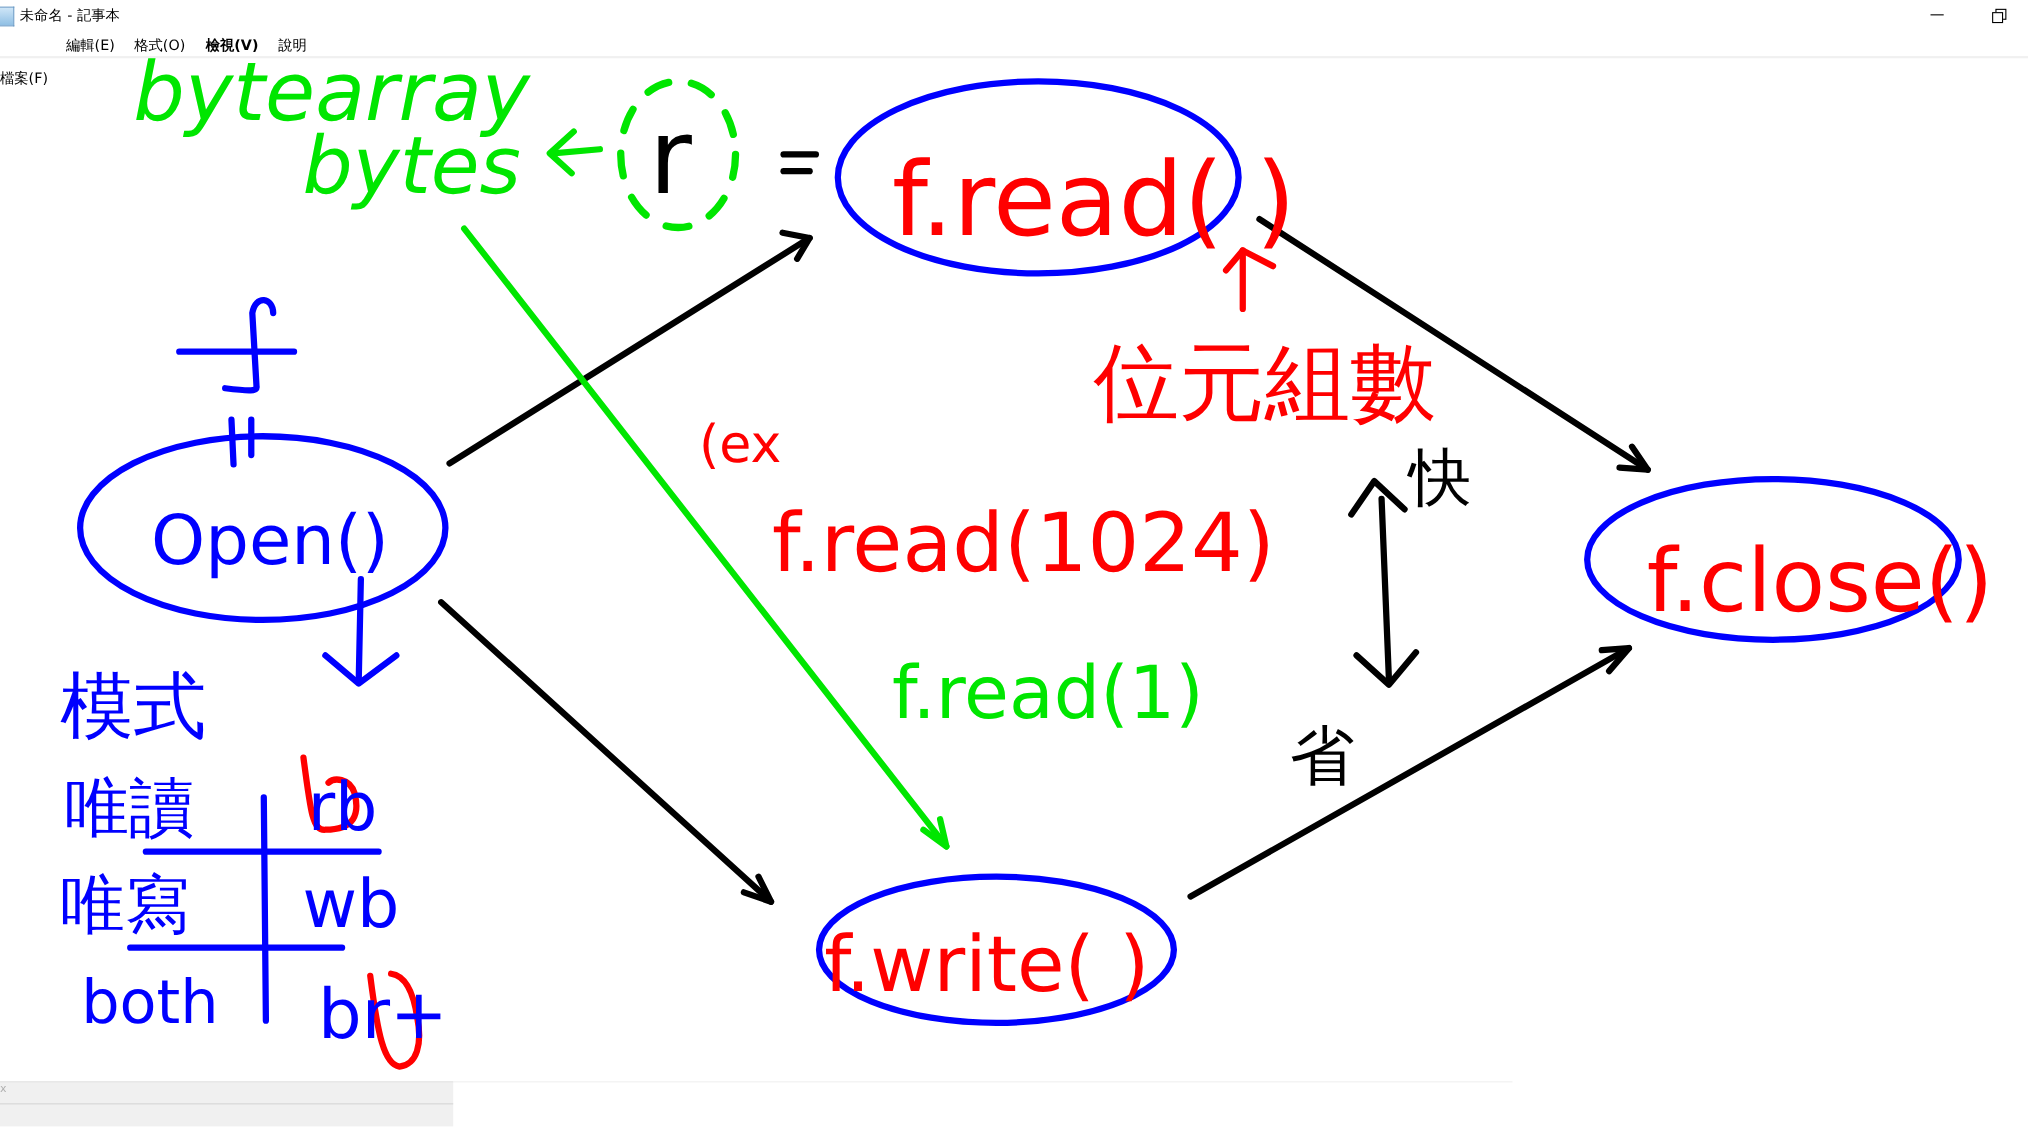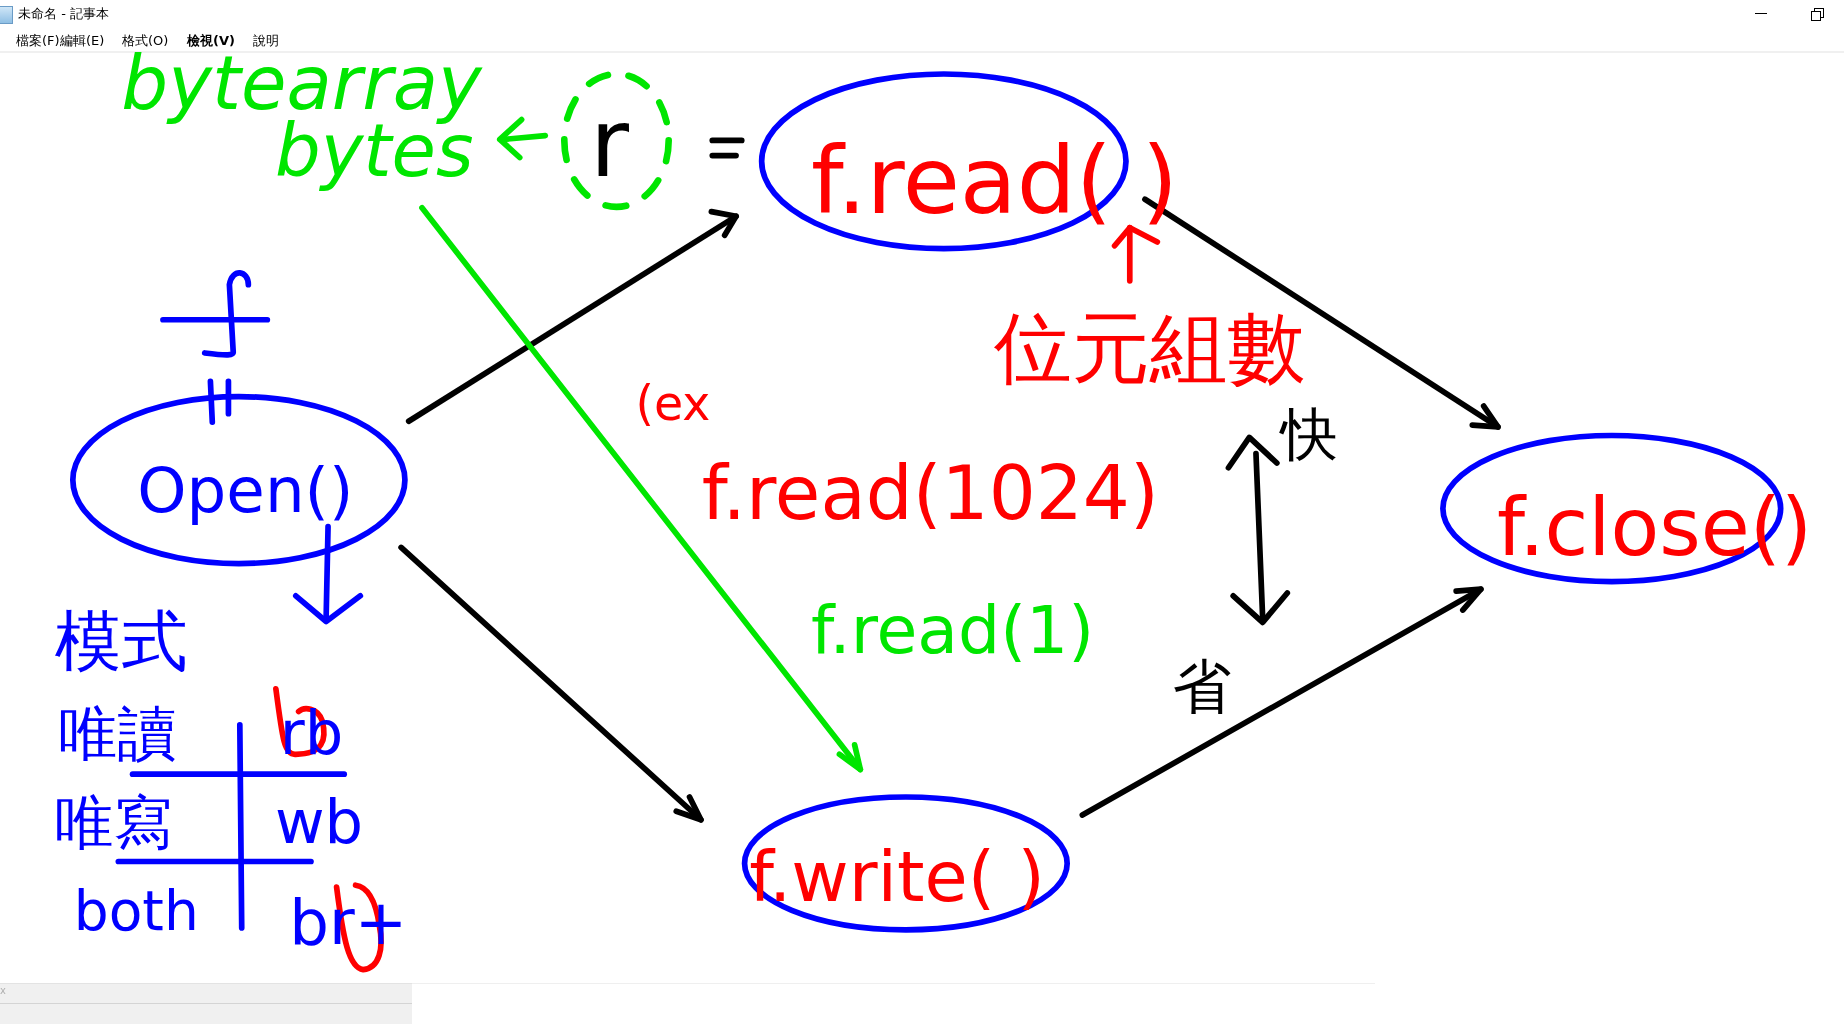--- a/index.html
+++ b/index.html
@@ -29,21 +29,21 @@
   <div class="win-btn" style="left:1738px;">
     <div class="min-line"></div>
   </div>
   <div class="win-btn" style="left:1795px;">
     <div class="restore-back"></div>
     <div class="restore-front"></div>
   </div>
 </div>
 
 <div class="menubar">
-  <span class="menu-item" style="left:16px;">檔案(F)</span>
+  <span class="menu-item" style="left:0px;margin-top:30px;">檔案(F)</span>
   <span class="menu-item" style="left:60px;">編輯(E)</span>
   <span class="menu-item" style="left:122px;">格式(O)</span>
   <span class="menu-item" style="left:187px;font-weight:bold;">檢視(V)</span>
   <span class="menu-item" style="left:253px;">說明</span>
 </div>
 
 <svg class="canvas" style="top:0;" width="1844" height="1035" viewBox="0 0 1844 1035">
   <g fill="none" stroke-linecap="round" stroke-linejoin="round">
 
     <ellipse cx="202" cy="506" rx="175" ry="88" stroke="#0000ff" stroke-width="6"></ellipse>

